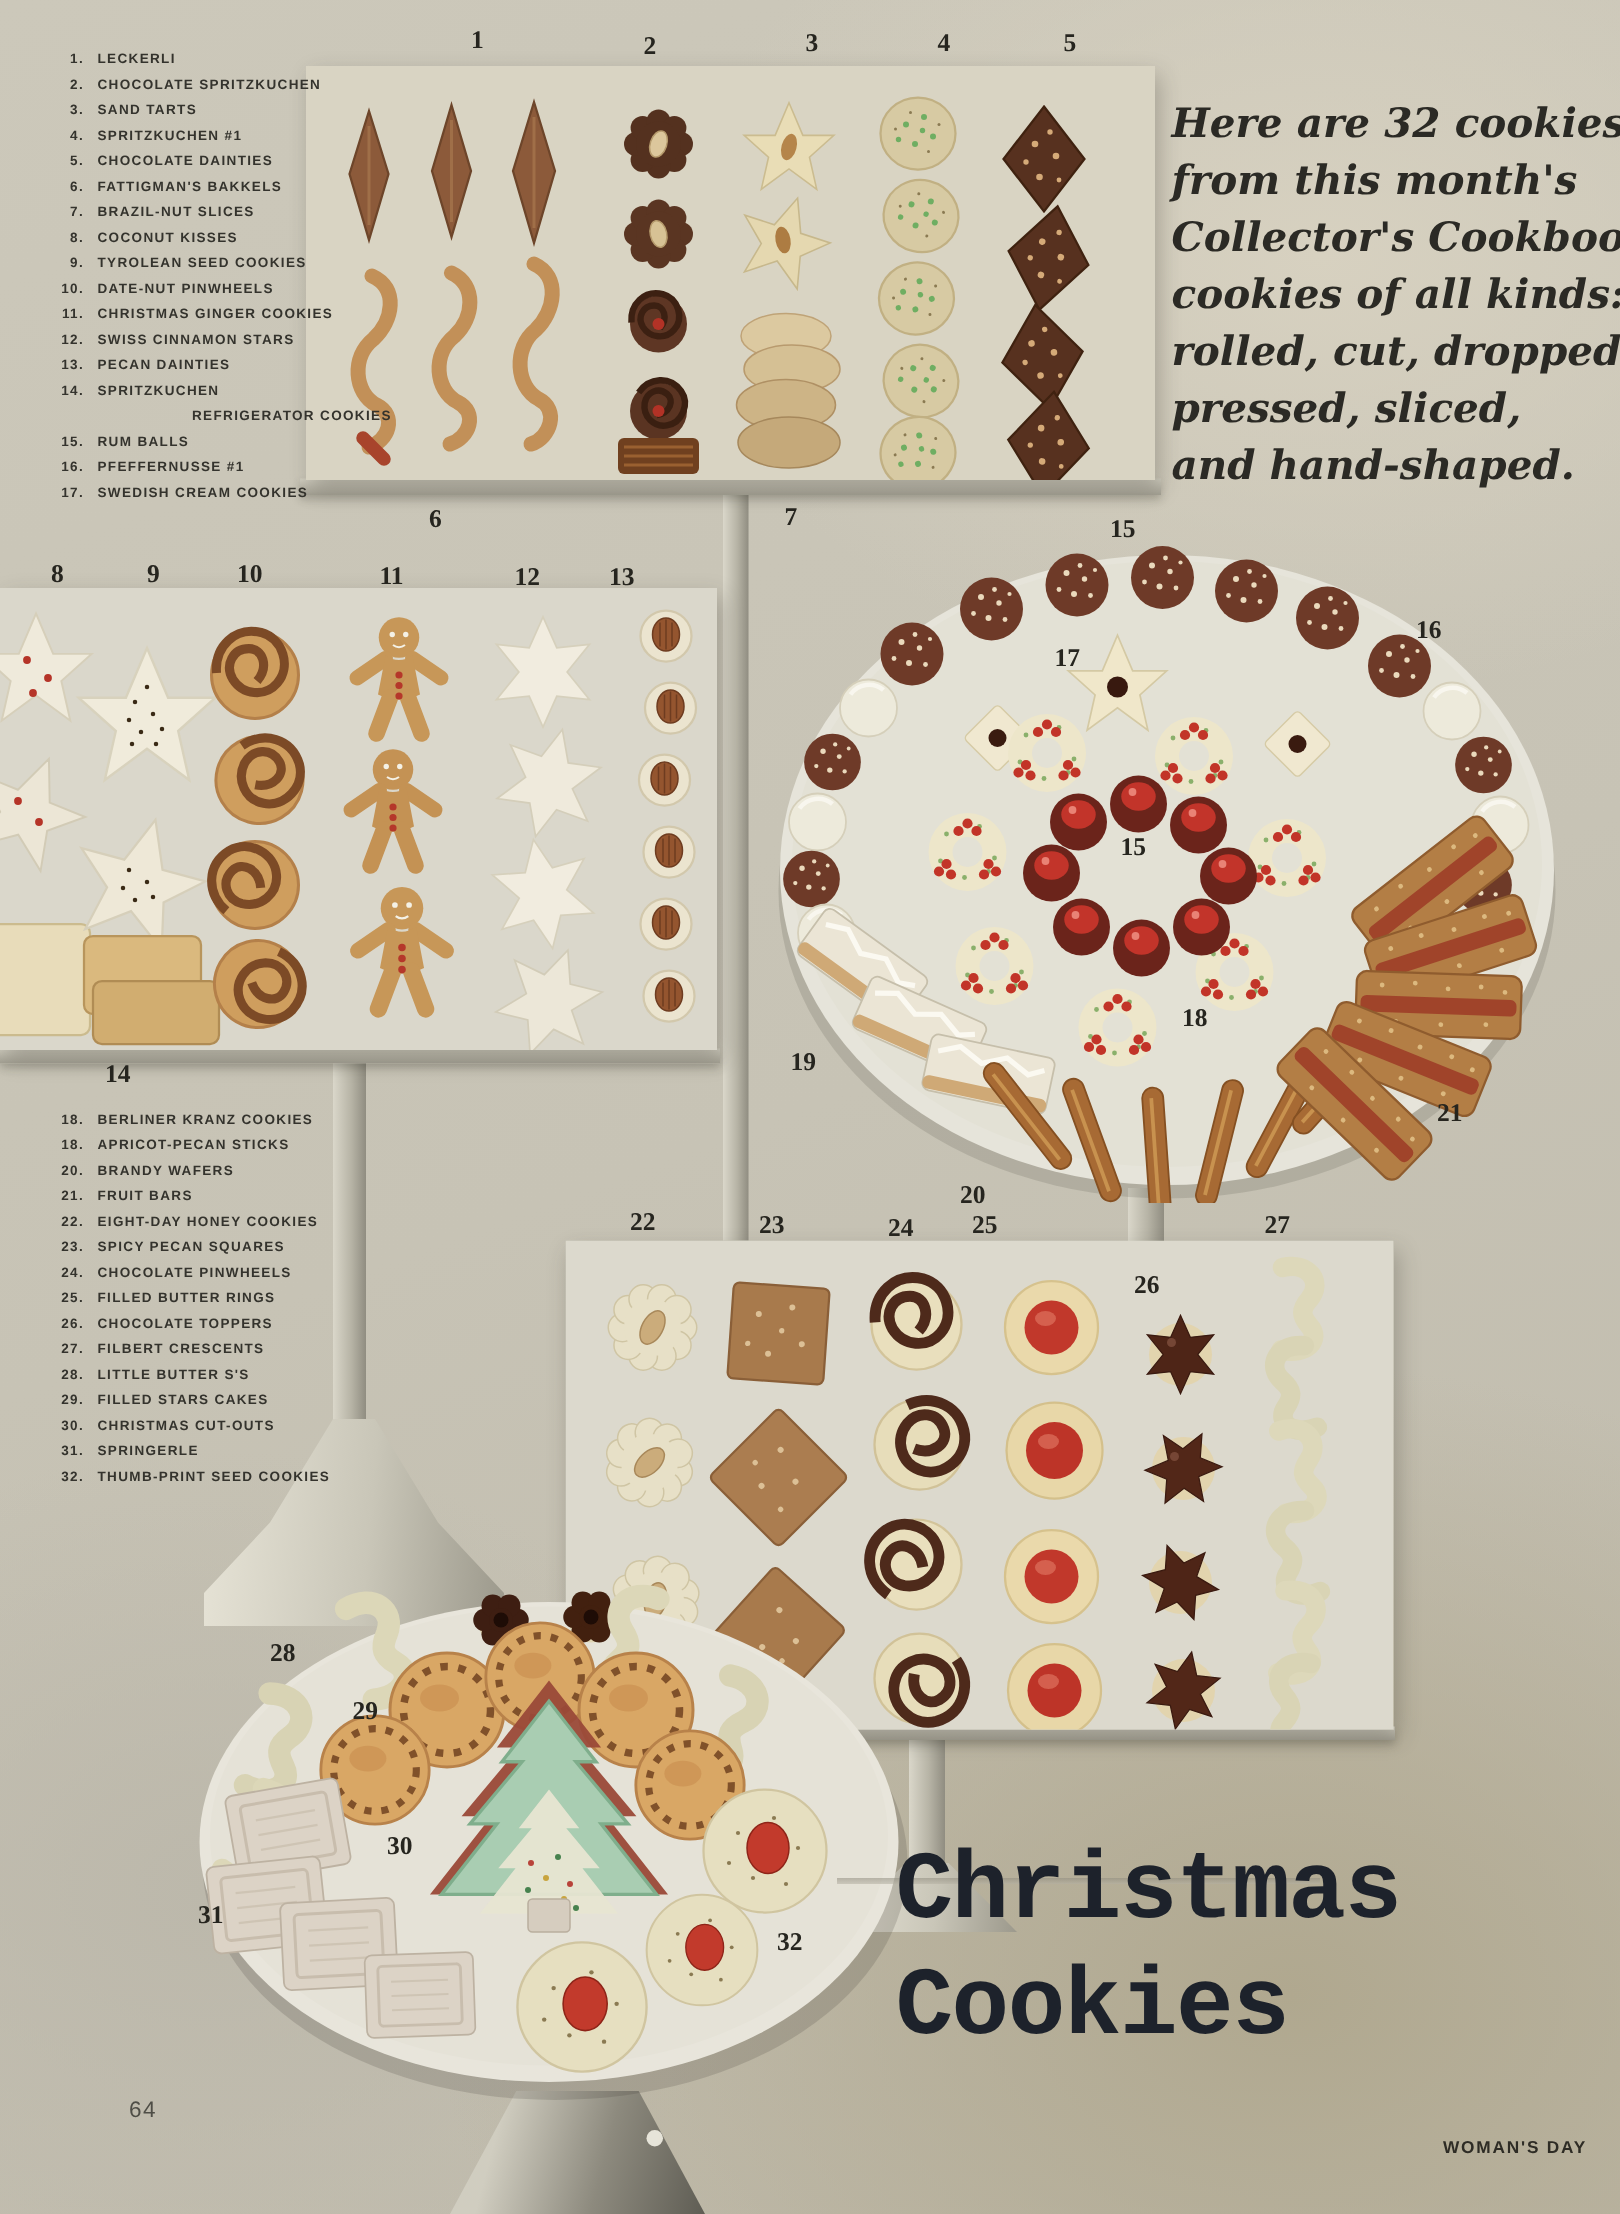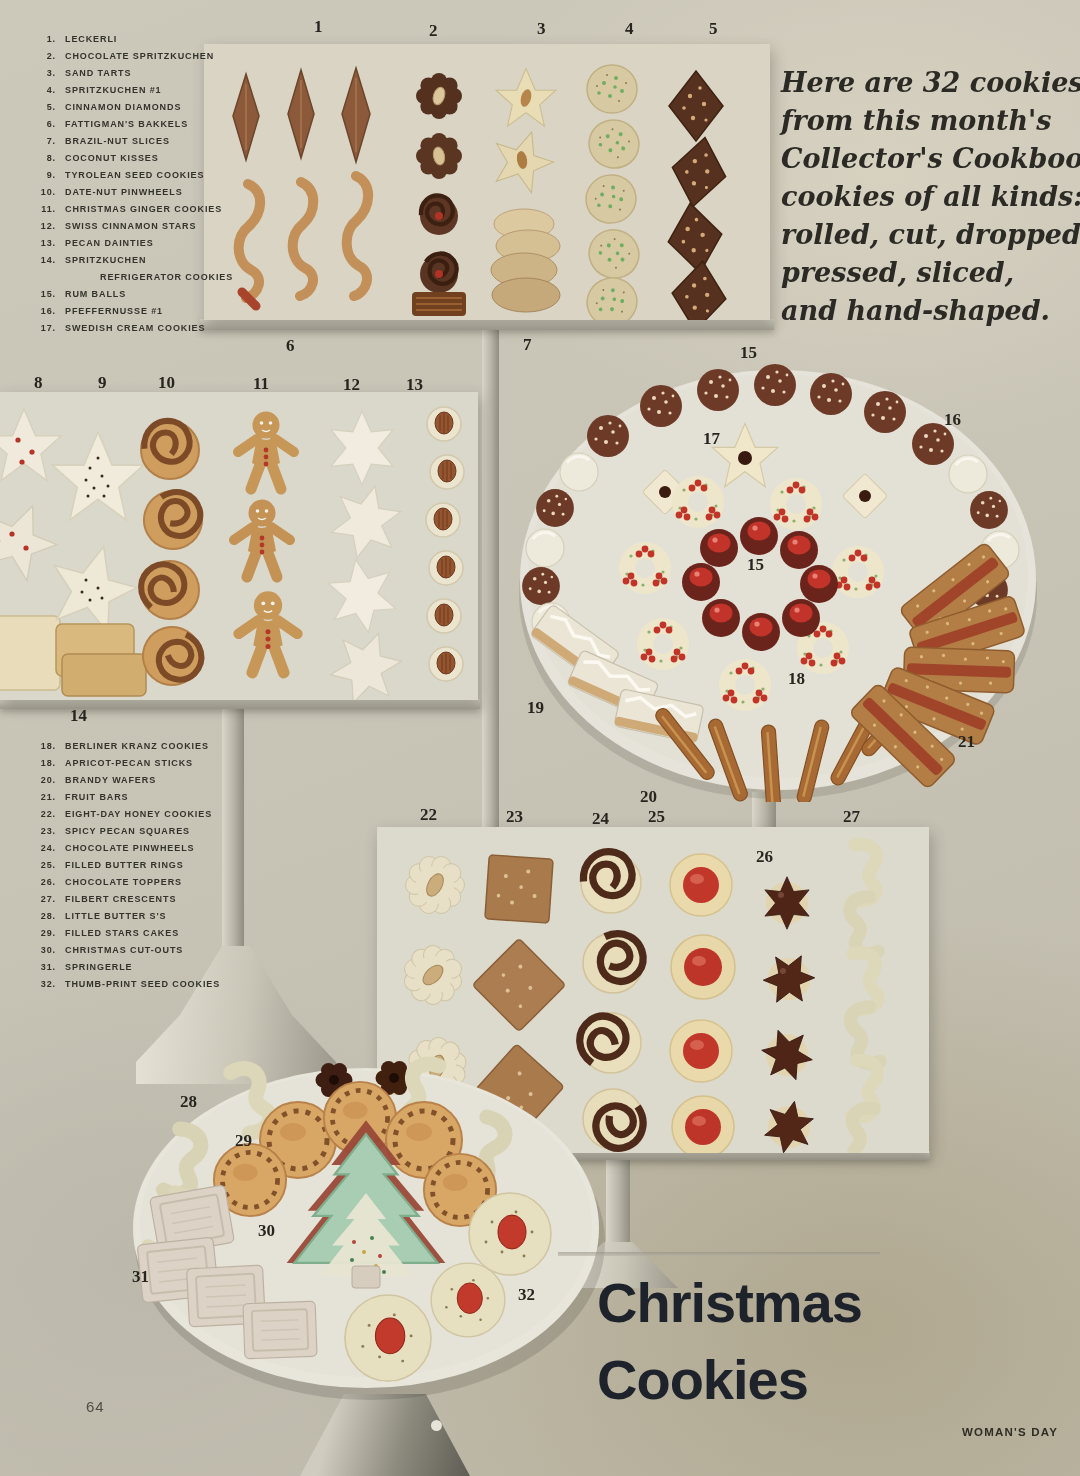--- a/index.html
+++ b/index.html
@@ -14,28 +14,28 @@
   }
   .photo{position:absolute;box-shadow:3px 6px 14px rgba(50,48,40,.28);display:block;}
   .plate{position:absolute;display:block;}
   .pole{position:absolute;background:linear-gradient(90deg,#dad7ca,#b7b4a6 55%,#908d81);}
   .shelf{position:absolute;background:linear-gradient(#d2cfc1,#a3a093);box-shadow:0 3px 6px rgba(60,58,48,.25);}
   .ped{position:absolute;background:linear-gradient(95deg,#e7e4d7,#c9c6b8 55%,#9c998c);}
   .list{position:absolute;left:38px;margin:0;padding:0;list-style:none;width:170px;
         font-weight:700;font-size:9px;letter-spacing:.9px;color:#34332d;z-index:6;}
   .list li{height:17px;display:flex;align-items:center;white-space:nowrap;}
   .list .num{width:18px;text-align:right;margin-right:9px;flex:none;}
-  .list .cont{margin-left:62px;}
+  .list .cont{margin-left:90px;}
   .fig{position:absolute;font-family:"Liberation Serif",serif;font-weight:700;
        font-size:17px;color:#26251f;z-index:7;}
   .intro{position:absolute;left:781px;top:64px;z-index:6;
          font-family:"DejaVu Serif",serif;font-style:italic;font-weight:700;
          font-size:27px;line-height:38px;color:#2b2a25;white-space:nowrap;}
-  .title{position:absolute;left:597px;top:1264px;z-index:8;
-         font-family:Liberation Sans, sans-serif;font-weight:700;font-size:56px;
+  .title{position:absolute;left:597px;top:1224px;z-index:8;
+         font-family:Liberation Mono, monospace;font-weight:700;font-size:64px;
          line-height:77px;color:#1d222b;letter-spacing:-1px;}
   .pagenum{position:absolute;left:86px;top:1398px;font-size:15px;color:#4f4e47;
            letter-spacing:1px;z-index:6;}
   .brand{position:absolute;left:942px;top:1426px;font-size:11.5px;font-weight:700;
          letter-spacing:1.2px;color:#2e2c25;z-index:8;margin-left:20px;}
   .z1{z-index:1}.z2{z-index:2}.z3{z-index:3}
   #shelf-title{position:absolute;left:558px;top:1252px;width:322px;height:4px;
                background:linear-gradient(#8f8b7e,#b5b1a3);opacity:.55;z-index:5;}
   #ped-bottom-dot{position:absolute;right:28px;top:26px;width:11px;height:11px;border-radius:50%;
                   background:#f2efe4;opacity:.9;}
@@ -598,21 +598,21 @@
     <li>
         <span class="num">3.</span>
         <span>SAND TARTS</span>
       </li>
     <li>
         <span class="num">4.</span>
         <span>SPRITZKUCHEN #1</span>
       </li>
     <li>
         <span class="num">5.</span>
-        <span>CINNAMON DIAMONDS</span>
+        <span>CHOCOLATE DAINTIES</span>
       </li>
     <li>
         <span class="num">6.</span>
         <span>FATTIGMAN'S BAKKELS</span>
       </li>
     <li>
         <span class="num">7.</span>
         <span>BRAZIL-NUT SLICES</span>
       </li>
     <li>

